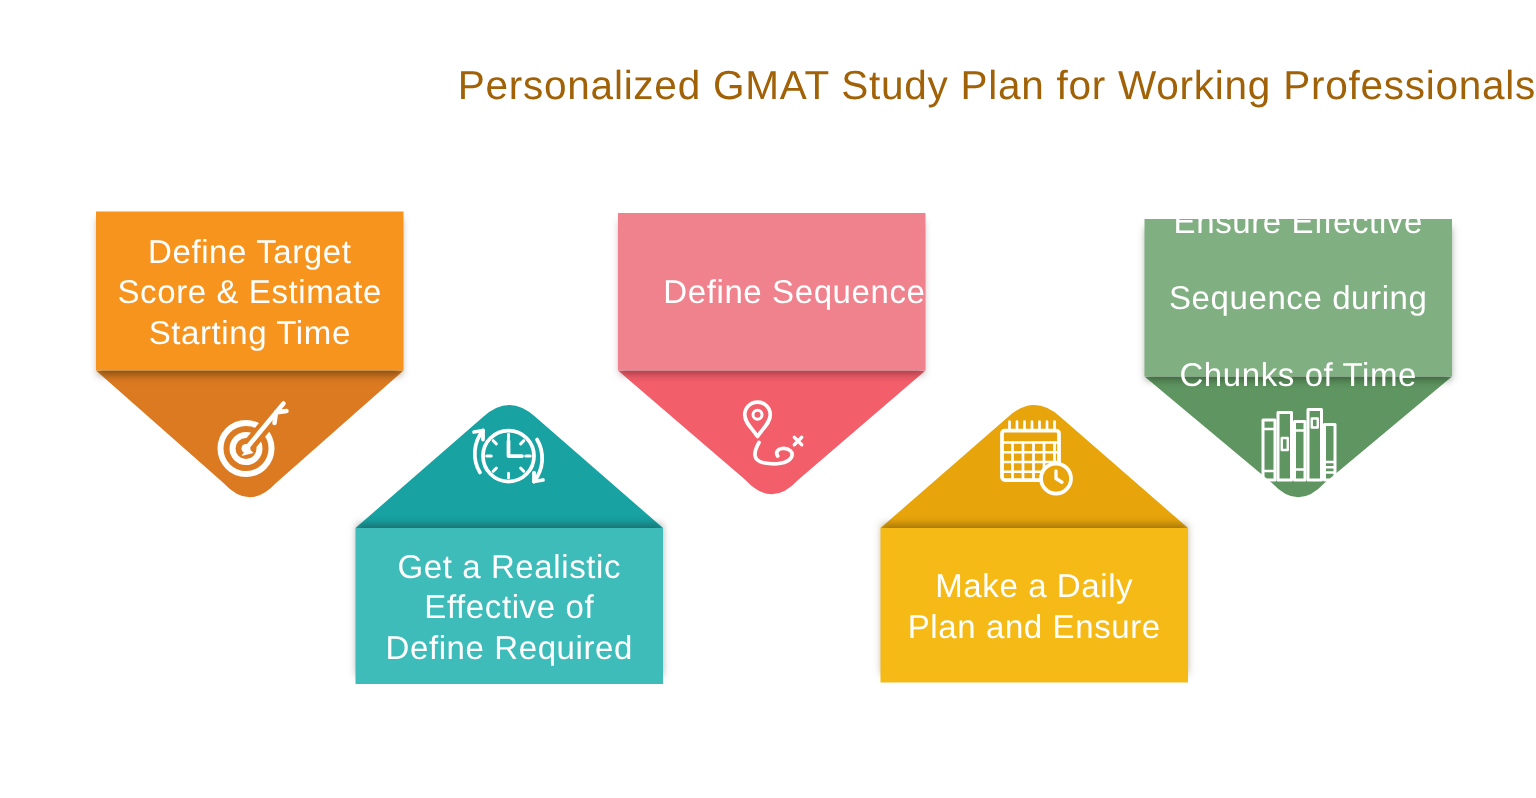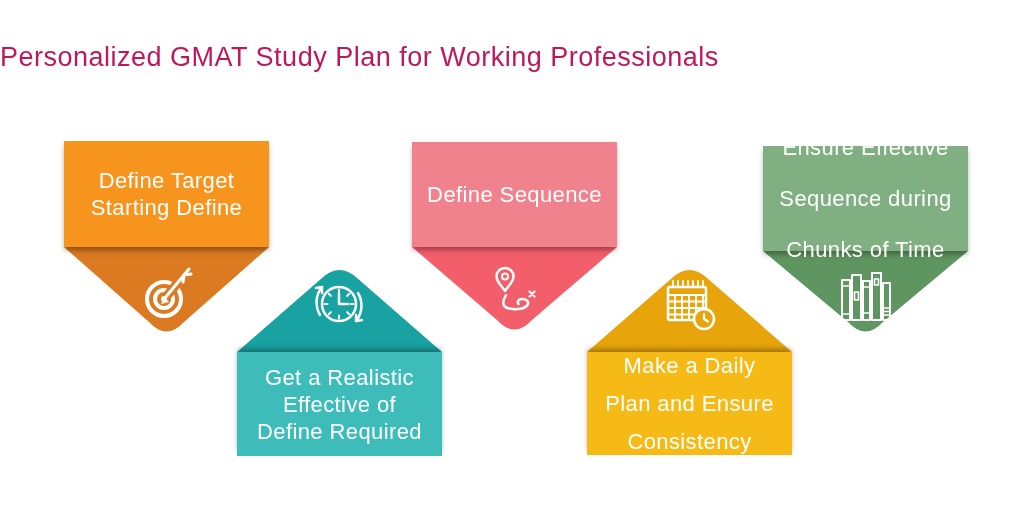--- a/index.html
+++ b/index.html
@@ -1,19 +1,19 @@
 <!DOCTYPE html>
 <html><head>
 <meta charset="utf-8">
 <style>
   html,body{margin:0;padding:0;background:#fff;}
   .canvas{position:relative;width:1024px;height:532px;background:#ffffff;overflow:hidden;
           font-family:"Liberation Sans", sans-serif;}
-  .title{position:absolute;left:0;top:42px;width:100%;text-align:left;
-         font-size:27px;letter-spacing:0.5px;color:#be185d;font-weight:400;}
+  .title{position:absolute;left:0;top:42px;width:100%;text-align:right;
+         font-size:27px;letter-spacing:0.5px;color:#a16207;font-weight:400;}
   .shape{position:absolute;width:205px;}
   .rect{position:absolute;left:0;width:205px;display:flex;flex-direction:column;
         justify-content:center;align-items:center;z-index:2;}
   .rect .line{display:block;color:#ffffff;font-size:22px;line-height:27px;
               letter-spacing:0.4px;text-align:center;white-space:nowrap;}
   .tri{position:absolute;left:0;width:205px;z-index:1;display:block;}
   .icon{position:absolute;z-index:3;}
   .icon svg{display:block;}
   
   .s1{left:64px;top:141px;height:201px;}
@@ -22,49 +22,50 @@
   .s1 .tri{top:106px;height:94px;}
   .s1 .icon{left:73px;top:124px;}
   
   .s2{left:237px;top:264px;height:192px;}
   .s2 .tri{top:0;height:88px;}
   .s2 .tri path{fill:#18A2A2;}
   .s2 .rect{top:88px;height:104px;background:#3DBCBA;box-shadow:0 -4px 5px -1px rgba(30,60,60,.5);}
   .s2 .icon{left:71px;top:6px;}
   
   .s3{left:412px;top:142px;height:197px;}
-  .s3 .rect{top:0;height:105px;background:#F0828D;box-shadow:0 4px 5px -1px rgba(90,30,35,.5);}
+  .s3 .rect{top:0;height:105px;background:#F0828D;box-shadow:0 4px 5px -1px rgba(90,30,35,.5);align-items:flex-end;}
   .s3 .tri{top:105px;height:92px;}
   .s3 .tri path{fill:#F25E6A;}
   .s3 .icon{left:73px;top:122px;}
   
   .s4{left:587px;top:264px;height:191px;}
   .s4 .tri{top:0;height:88px;}
   .s4 .tri path{fill:#E8A40B;}
-  .s4 .rect{top:88px;height:103px;background:#F6BA17;box-shadow:0 -4px 5px -1px rgba(90,70,10,.5);justify-content:space-between;}
+  .s4 .rect{top:88px;height:103px;background:#F6BA17;box-shadow:0 -4px 5px -1px rgba(90,70,10,.5);}
   .s4 .icon{left:71px;top:10px;}
   
   .s5{left:763px;top:146px;height:195px;}
   .s5 .rect{top:0;height:105px;background:#80AF82;box-shadow:0 4px 5px -1px rgba(30,55,30,.5);gap:24px;}
   .s5 .tri{top:105px;height:90px;}
   .s5 .tri path{fill:#5F9560;}
   .s5 .icon{left:73px;top:120px;}
   .ic{stroke:#ffffff;fill:none;stroke-linecap:round;stroke-linejoin:round;}
 </style>
 </head>
 <body>
 
 <div class="canvas">
 
   <div class="title">Personalized GMAT Study Plan for Working Professionals</div>
 
   <div class="shape s1">
     <div class="rect">
       <span class="line">Define Target</span>
-      <span class="line">Starting Define</span>
+      <span class="line">Score &amp; Estimate</span>
+      <span class="line">Starting Time</span>
     </div>
     <svg class="tri" viewBox="0 0 205 94" preserveAspectRatio="none">
       <path d="M0 0 H205 L120 75 Q102.5 94 85 75 Z"></path>
     </svg>
     <div class="icon">
       <svg width="58" height="62" viewBox="0 0 58 62">
         <circle class="ic" cx="27" cy="34" r="17" stroke-width="4"></circle>
         <circle class="ic" cx="27" cy="34" r="9" stroke-width="4"></circle>
         <circle cx="27" cy="34" r="3" fill="#ffffff"></circle>
         <line x1="49" y1="8" x2="29" y2="32" stroke="#DB7A21" stroke-width="9"></line>
@@ -123,21 +124,20 @@
     </div>
   </div>
 
   <div class="shape s4">
     <svg class="tri" viewBox="0 0 205 88" preserveAspectRatio="none">
       <path d="M0 88 L85 14 Q102.5 -2 120 14 L205 88 Z"></path>
     </svg>
     <div class="rect">
       <span class="line">Make a Daily</span>
       <span class="line">Plan and Ensure</span>
-      <span class="line">Consistency</span>
     </div>
     <div class="icon">
       <svg width="62" height="62" viewBox="0 0 62 62">
         <rect class="ic" x="10" y="13" width="38" height="33" rx="2" stroke-width="2.5"></rect>
         <g class="ic" stroke-width="1.8">
           <path d="M15 7 v6 M20 7 v6 M25 7 v6 M30 7 v6 M35 7 v6 M40 7 v6 M45 7 v6"></path>
           <path d="M10 21 h38 M10 27.5 h38 M10 34 h38 M10 40.5 h38"></path>
           <path d="M17 21 v25 M24 21 v25 M31 21 v25 M38 21 v25 M45 21 v25"></path>
         </g>
         <circle cx="46" cy="45" r="10" fill="#E8A40B" stroke="#ffffff" stroke-width="2.5"></circle>

